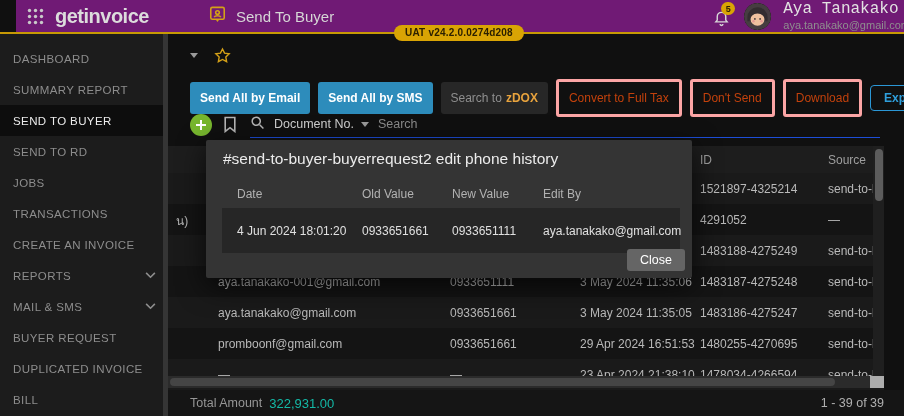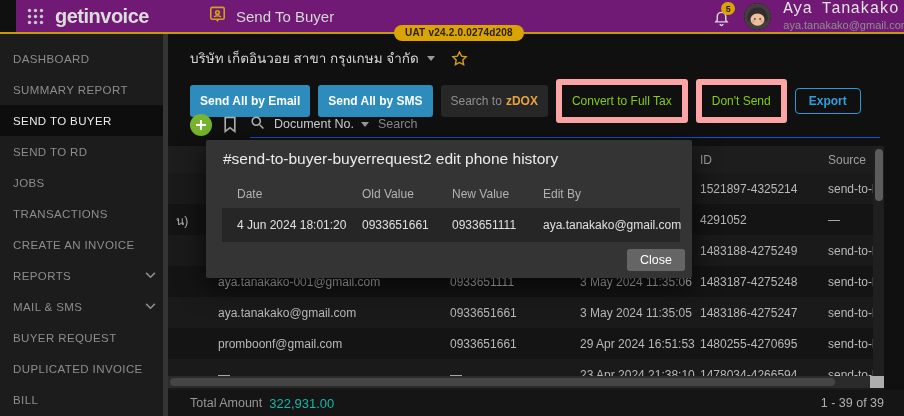--- a/index.html
+++ b/index.html
@@ -34,21 +34,21 @@
 
   .company-row { position:absolute; top:13px; left:22px; display:flex; align-items:center; gap:8px; cursor:pointer; }
   .company-name { font-size:13.5px; color:#d6d6d6; }
   .caret { width:0; height:0; border-left:4px solid transparent; border-right:4px solid transparent; border-top:5px solid #9a9a9a; }
   .fav-star { margin-left:8px; display:flex; cursor:pointer; }
 
   .toolbar { position:absolute; top:45px; left:22px; right:8px; display:flex; align-items:center; gap:8px; }
   .btn { height:26px; padding:16px 10px; font-size:12px; border-radius:3px; display:flex; align-items:center; white-space:nowrap; cursor:pointer; border:none; }
   .btn-blue { background:#2d8cbb; color:#fff; font-weight:bold; }
   .btn-fill-dark { background:#272727; color:#8f8f8f; }
-  .btn-outline { background:transparent; border:6px solid #fca5a5; color:#84cc16; }
+  .btn-outline { background:transparent; border:3px solid #fca5a5; color:#c2410c; }
   .btn-export { background:transparent; border:1px solid #2b97d6; color:#2f9fdc; font-weight:bold; border-radius:4px; padding:0 13px; }
   .zdox { color:#e8a33d; font-weight:bold; margin-left:4px; }
 
   .search-row { position:absolute; top:77px; left:22px; right:24px; height:27px; display:flex; align-items:center; }
   .add-btn { width:22px; height:22px; border-radius:50%; background:#77b62e; display:flex; align-items:center; justify-content:center; border:none; cursor:pointer; }
   .bookmark-btn { margin-left:11px; display:flex; cursor:pointer; }
   .search-box { margin-left:13px; flex:1; height:27px; display:flex; align-items:center; gap:9px; border-bottom:1px solid #1d4ed8; }
   .filter-field { font-size:12.5px; color:#cfcfcf; display:flex; align-items:center; gap:7px; cursor:pointer; }
   .search-input { flex:1; background:transparent; border:none; outline:none; color:#cfcfcf; font-size:12.5px; font-family:"Liberation Sans", sans-serif; }
   .search-input::placeholder { color:#8a8a8a; }
@@ -76,21 +76,21 @@
   .footer-bar { position:absolute; bottom:0; left:0; width:736px; height:26px; background:#151515; display:flex; align-items:center; }
   .total-label { margin-left:22px; font-size:12.5px; color:#969696; }
   .total-value { margin-left:7px; font-size:13px; color:#14b8a6; }
   .pagination { margin-left:auto; margin-right:20px; font-size:12.5px; color:#b0b0b0; }
 
   
   .modal { position:absolute; left:206px; top:140px; width:486px; height:138px; background:#343434; border-radius:2px; box-shadow:0 8px 28px rgba(0,0,0,0.7); z-index:10; }
   .modal-title { position:absolute; left:17px; top:10px; font-size:15.5px; color:#ececec; }
   .m-head { position:absolute; top:47px; font-size:12px; color:#b2b2b2; white-space:nowrap; }
   .mh-date { left:31px; } .mh-old { left:156px; } .mh-new { left:246px; } .mh-edit { left:337px; }
-  .m-row { position:absolute; left:16px; right:12px; top:68px; height:34px; background:#262626; }
+  .m-row { position:absolute; left:16px; right:12px; top:68px; height:45px; background:#262626; }
   .m-cell { position:absolute; top:50%; transform:translateY(-50%); font-size:12px; color:#e0e0e0; white-space:nowrap; }
   .mc-date { left:15px; } .mc-old { left:140px; } .mc-new { left:230px; } .mc-edit { left:321px; }
   .close-btn { position:absolute; right:7px; bottom:7px; padding:4px 13px; background:#656565; color:#fff; font-size:12.5px; border:none; border-radius:3px; cursor:pointer; font-family:"Liberation Sans", sans-serif; }
 </style>
 </head>
 <body>
 
 <div class="screen">
 
   <header class="topbar">
@@ -198,38 +198,38 @@
       </div>
     <div class="sb-item">
         <span>BILL</span>
       </div>
     <div class="sidebar-scroll"></div>
   </aside>
 
   <main class="main">
 
     <div class="company-row">
-      <span class="company-name">บริษัท เก็ตอินวอย สาขา กรุงเกษม จำกัด</span>
       <span class="caret"></span>
       <span class="fav-star">
         <svg width="17" height="17" viewBox="0 0 24 24" fill="none" stroke="#d4a017" stroke-width="2">
             <path d="M12 2.8l2.9 5.9 6.5.9-4.7 4.6 1.1 6.5L12 17.6l-5.8 3.1 1.1-6.5L2.6 9.6l6.5-.9z"></path>
           </svg>
       </span>
     </div>
 
     <div class="toolbar">
       <button class="btn btn-blue">Send All by Email</button>
       <button class="btn btn-blue">Send All by SMS</button>
       <button class="btn btn-fill-dark">
         <span>Search to</span>
         <span class="zdox">zDOX</span>
       </button>
       <button class="btn btn-outline">Convert to Full Tax</button>
       <button class="btn btn-outline">Don't Send</button>
+      <button class="btn btn-outline">Download</button>
       <button class="btn btn-export">Export</button>
 
     </div>
 
     <div class="search-row">
       <button class="add-btn">
         <svg width="12" height="12" viewBox="0 0 12 12">
             <path d="M6 1v10M1 6h10" stroke="#fff" stroke-width="2"></path>
           </svg>
       </button>

